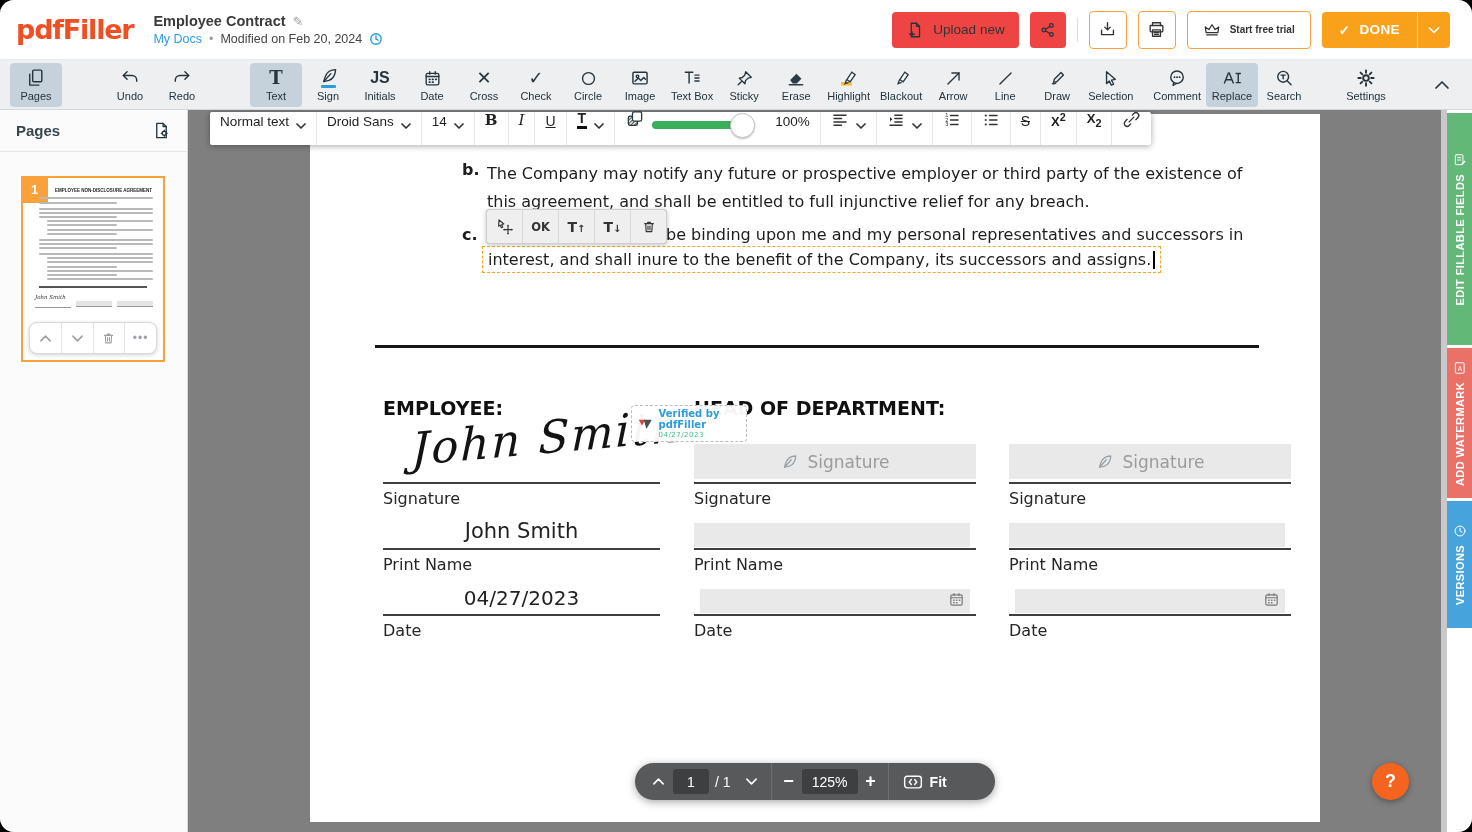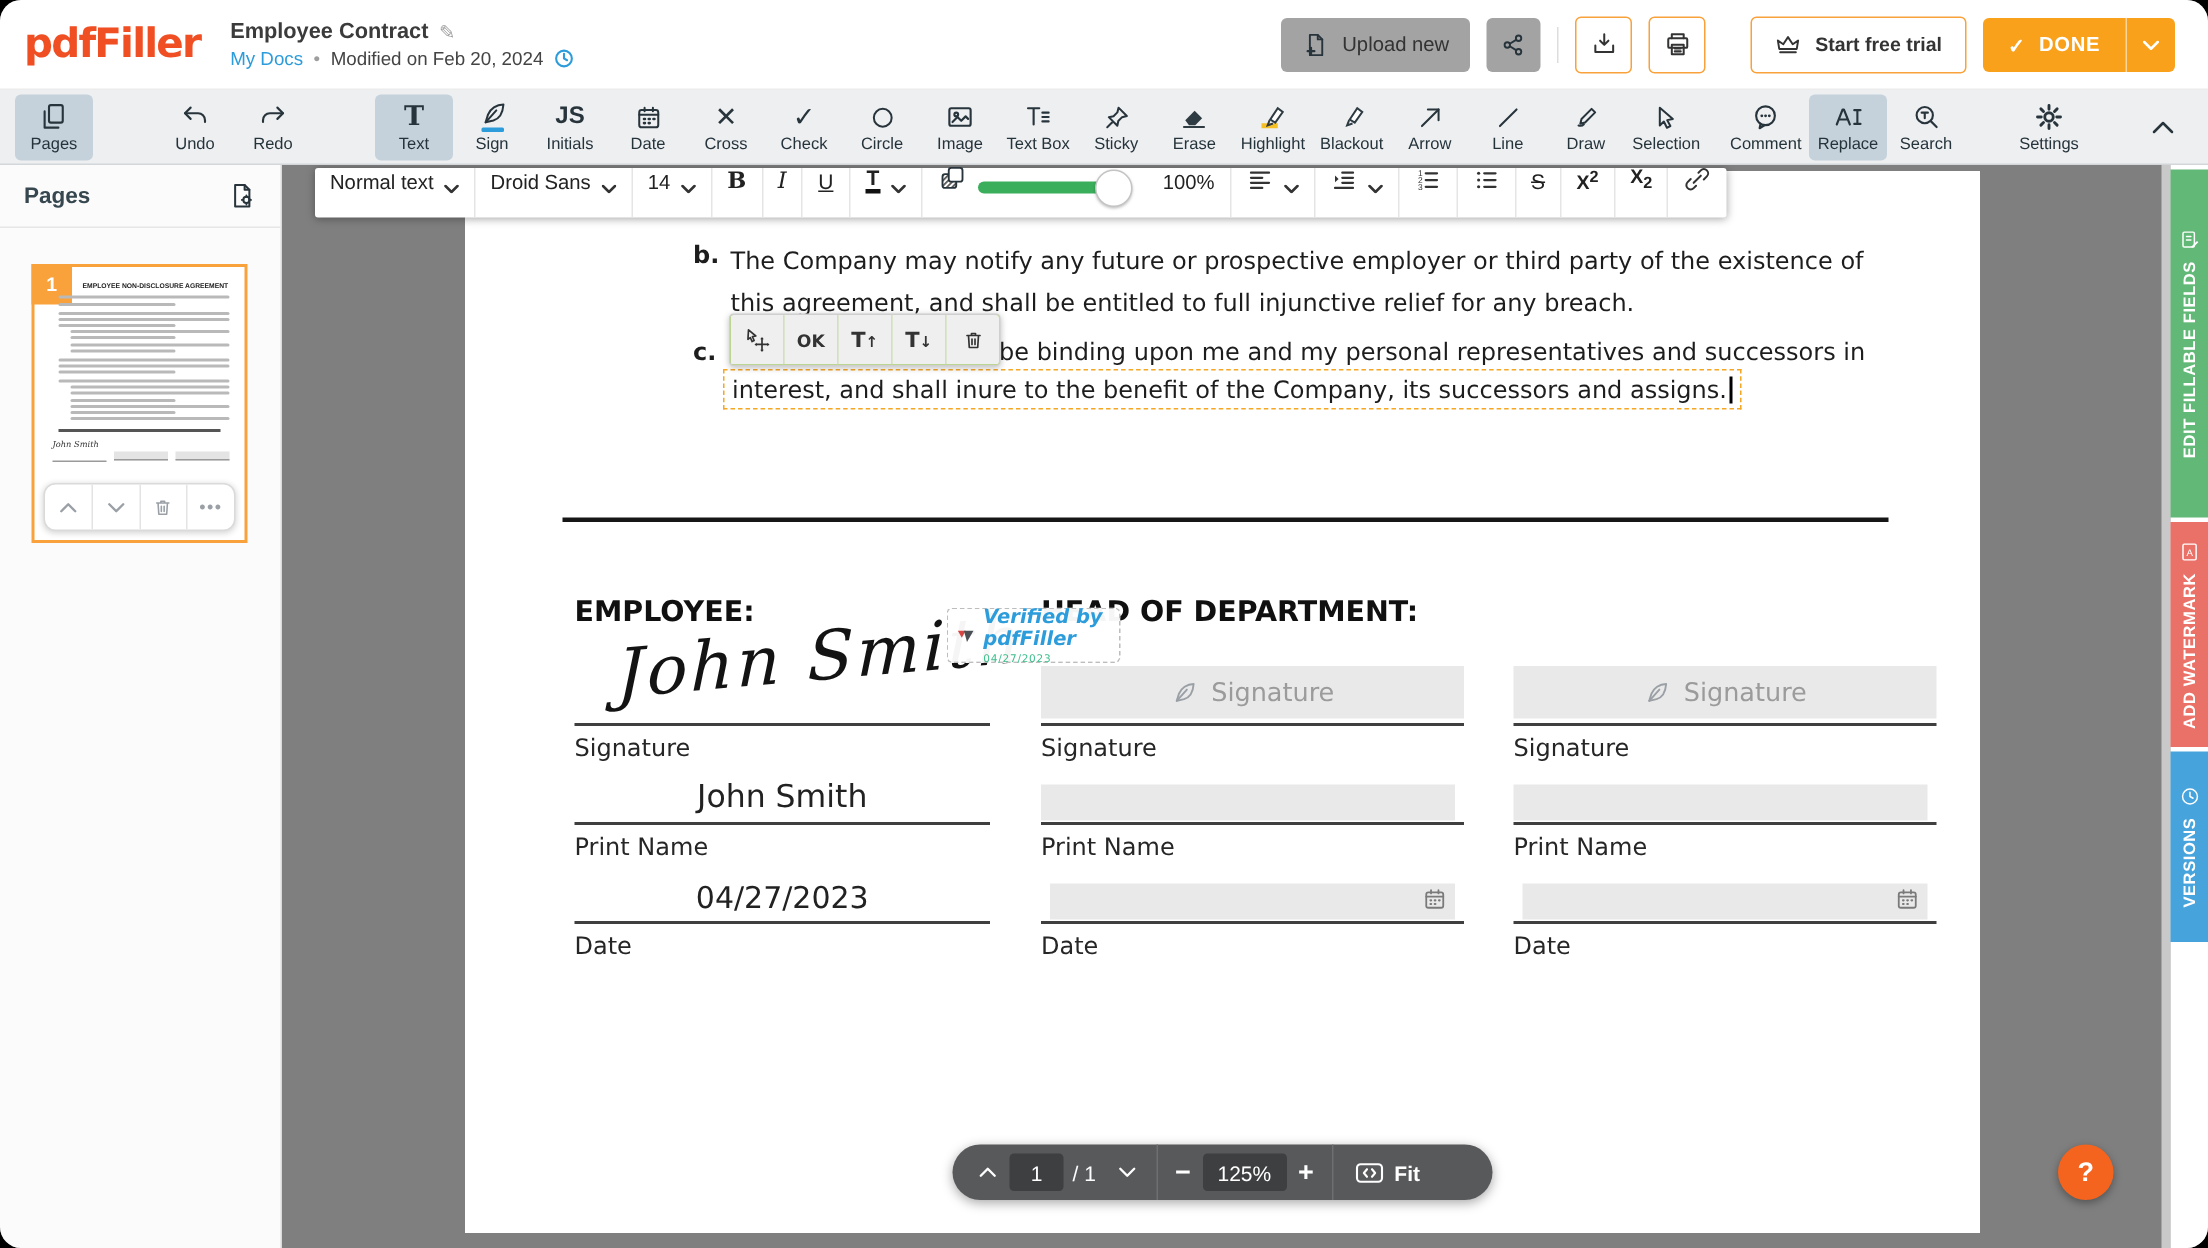--- a/index.html
+++ b/index.html
@@ -16,28 +16,28 @@
        padding:0 22px 0 16px;z-index:50;border-bottom:1px solid #ececec;box-sizing:border-box;}
   .logo{font-family:"DejaVu Sans",sans-serif;font-weight:800;font-size:27px;color:#F04E23;letter-spacing:-1.2px;}
   .title-block{margin-left:20px;}
   .trow{display:flex;align-items:center;gap:7px;}
   .doc-title{font-size:14.5px;font-weight:700;color:#3b3b3b;text-align:center;}
   .pencil{color:#9e9e9e;font-size:13px;}
   .sub{display:flex;align-items:center;gap:7px;font-size:12.5px;color:#444;margin-top:3px;}
   .mydocs{color:#2D9CDB;}
   .dot-sep{color:#9e9e9e;}
   .hright{margin-left:auto;display:flex;align-items:center;gap:11px;}
-  .hbtn{height:36px;background:#a3a3a3;border-radius:4px;display:flex;align-items:center;gap:9px;
+  .hbtn{height:36px;background:#ef4444;border-radius:4px;display:flex;align-items:center;gap:9px;
         padding:0 14px;font-size:13.5px;color:#333;cursor:pointer;}
   .hbtn.sq{width:36px;padding:0;justify-content:center;}
   .vdiv{width:1px;height:24px;background:#ddd;}
   .obtn{width:36px;height:36px;background:#fff;border:1px solid #F9A13A;border-radius:4px;
         display:flex;align-items:center;justify-content:center;cursor:pointer;}
   .trial{height:36px;background:#fff;border:1px solid #F9A13A;border-radius:4px;display:flex;
-         align-items:center;gap:9px;padding:0 15px;font-size:13px;font-weight:600;color:#333;cursor:pointer;margin-left:19px;}
+         align-items:center;gap:9px;padding:0 15px;font-size:10px;font-weight:600;color:#333;cursor:pointer;}
   .done{height:36px;background:#F9A11B;border-radius:4px;display:flex;align-items:stretch;color:#fff;cursor:pointer;}
   .done-main{display:flex;align-items:center;gap:9px;padding:0 17px;font-size:13.5px;font-weight:700;letter-spacing:.4px;}
   .done-sep{width:1px;background:rgba(255,255,255,.55);}
   .done-chev{width:32px;display:flex;align-items:center;justify-content:center;}
 
   
   .tbar{position:absolute;left:0;top:60px;right:0;height:50px;background:#EDEFF1;border-bottom:1px solid #D4D7D9;
         display:flex;align-items:center;padding:0 10px;z-index:45;box-sizing:border-box;}
   .titem{display:flex;flex-direction:column;align-items:center;justify-content:center;gap:1px;
          min-width:42px;height:44px;padding:0 5px;border-radius:4px;cursor:pointer;}
@@ -121,21 +121,21 @@
   .pval{position:absolute;left:0;right:0;top:122px;text-align:center;font-size:21px;color:#222;}
   .dval{position:absolute;left:0;right:0;top:189px;text-align:center;font-size:20px;color:#222;}
   .sigbtn{position:absolute;left:0;right:0;top:47px;height:35px;background:#E9E9E9;display:flex;
           align-items:center;justify-content:center;gap:9px;color:#9B9B9B;font-size:17px;cursor:pointer;}
   .gfield{position:absolute;left:0;right:6px;height:24px;background:#E9E9E9;cursor:pointer;}
   .gfield .cal{position:absolute;right:5px;top:2px;}
   .vbadge{position:absolute;left:321px;top:291px;width:116px;height:37px;background:rgba(255,255,255,.96);
           border:1px dashed #BDBDBD;border-radius:4px;display:flex;align-items:center;gap:6px;padding:0 6px;
           box-sizing:border-box;z-index:24;}
   .vtexts{display:flex;flex-direction:column;gap:1px;}
-  .vline1{font-size:13px;font-weight:700;color:#2D9CDB;font-style:italic;}
+  .vline1{font-size:10px;font-weight:700;color:#2D9CDB;}
   .vline2{font-size:7px;color:#3DBE8B;letter-spacing:.5px;}
 
   
   .vscroll{position:absolute;right:25px;top:110px;bottom:0;width:6px;background:#CClCCC;background:#C9C9C9;z-index:15;}
   .stabs{position:absolute;right:0;top:110px;bottom:0;width:25px;background:#fff;z-index:30;}
   .stab{position:absolute;left:0;width:25px;display:flex;flex-direction:column;align-items:center;
         justify-content:center;gap:7px;color:#fff;cursor:pointer;}
   .stab-label{writing-mode:vertical-rl;transform:rotate(180deg);font-size:11px;font-weight:700;letter-spacing:.4px;}
   .stab.green{top:3px;height:232px;background:#62B877;}
   .stab.red{top:238px;height:150px;background:#EA7168;}

